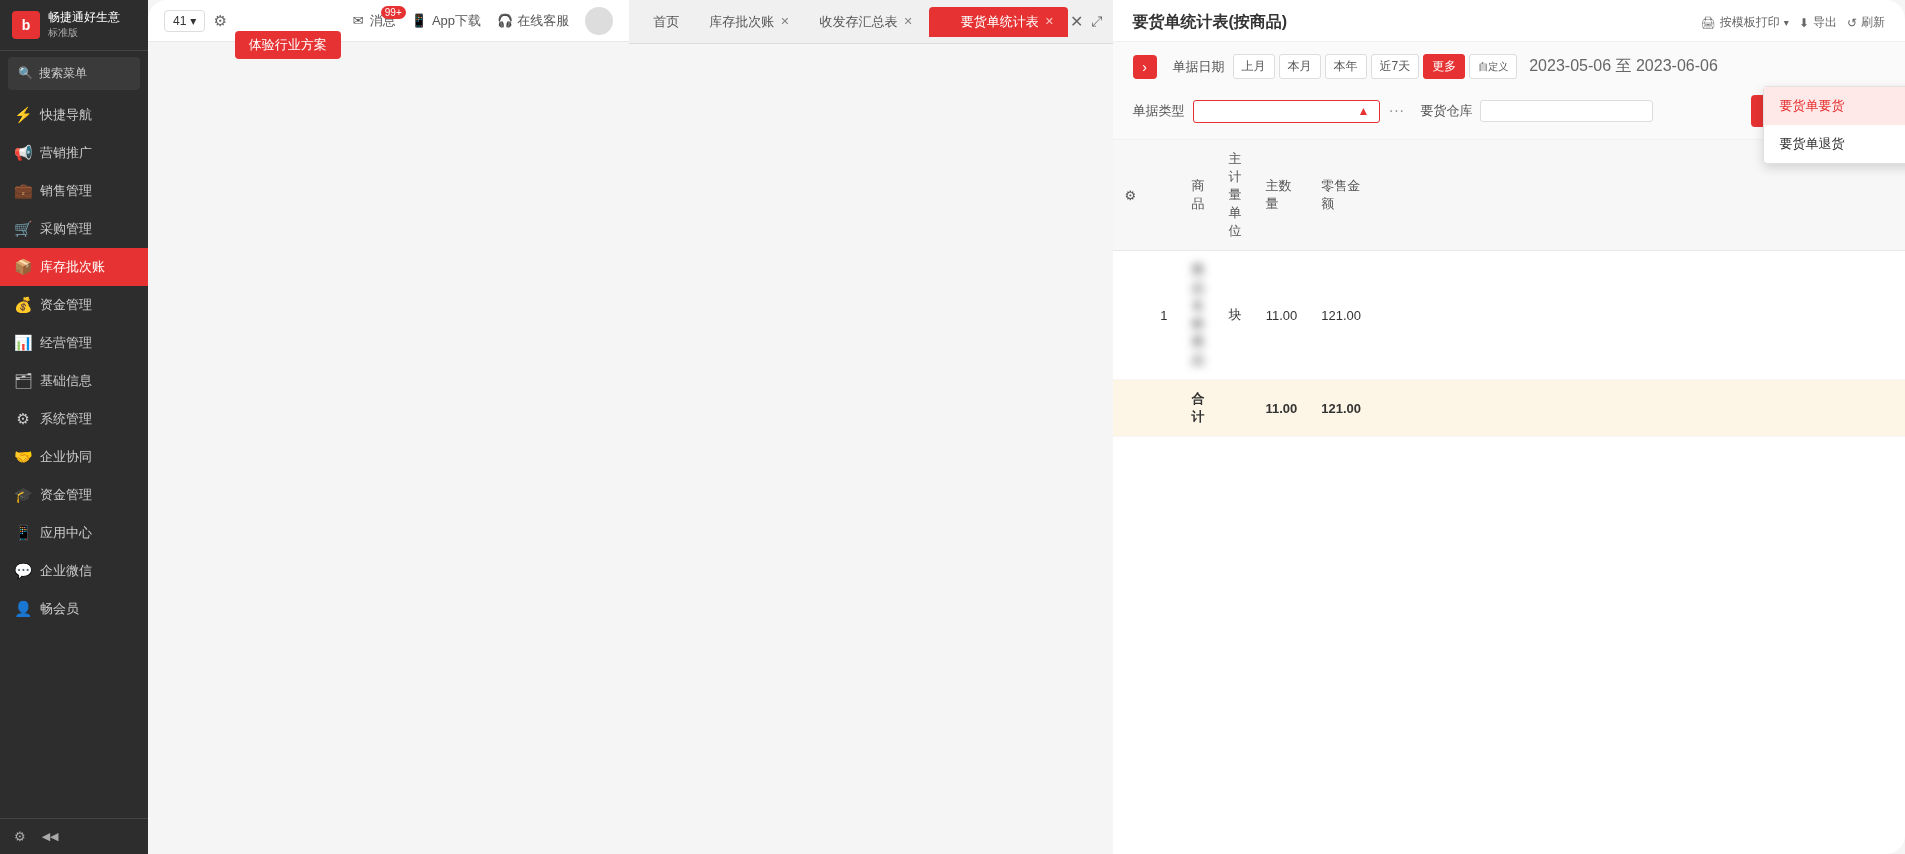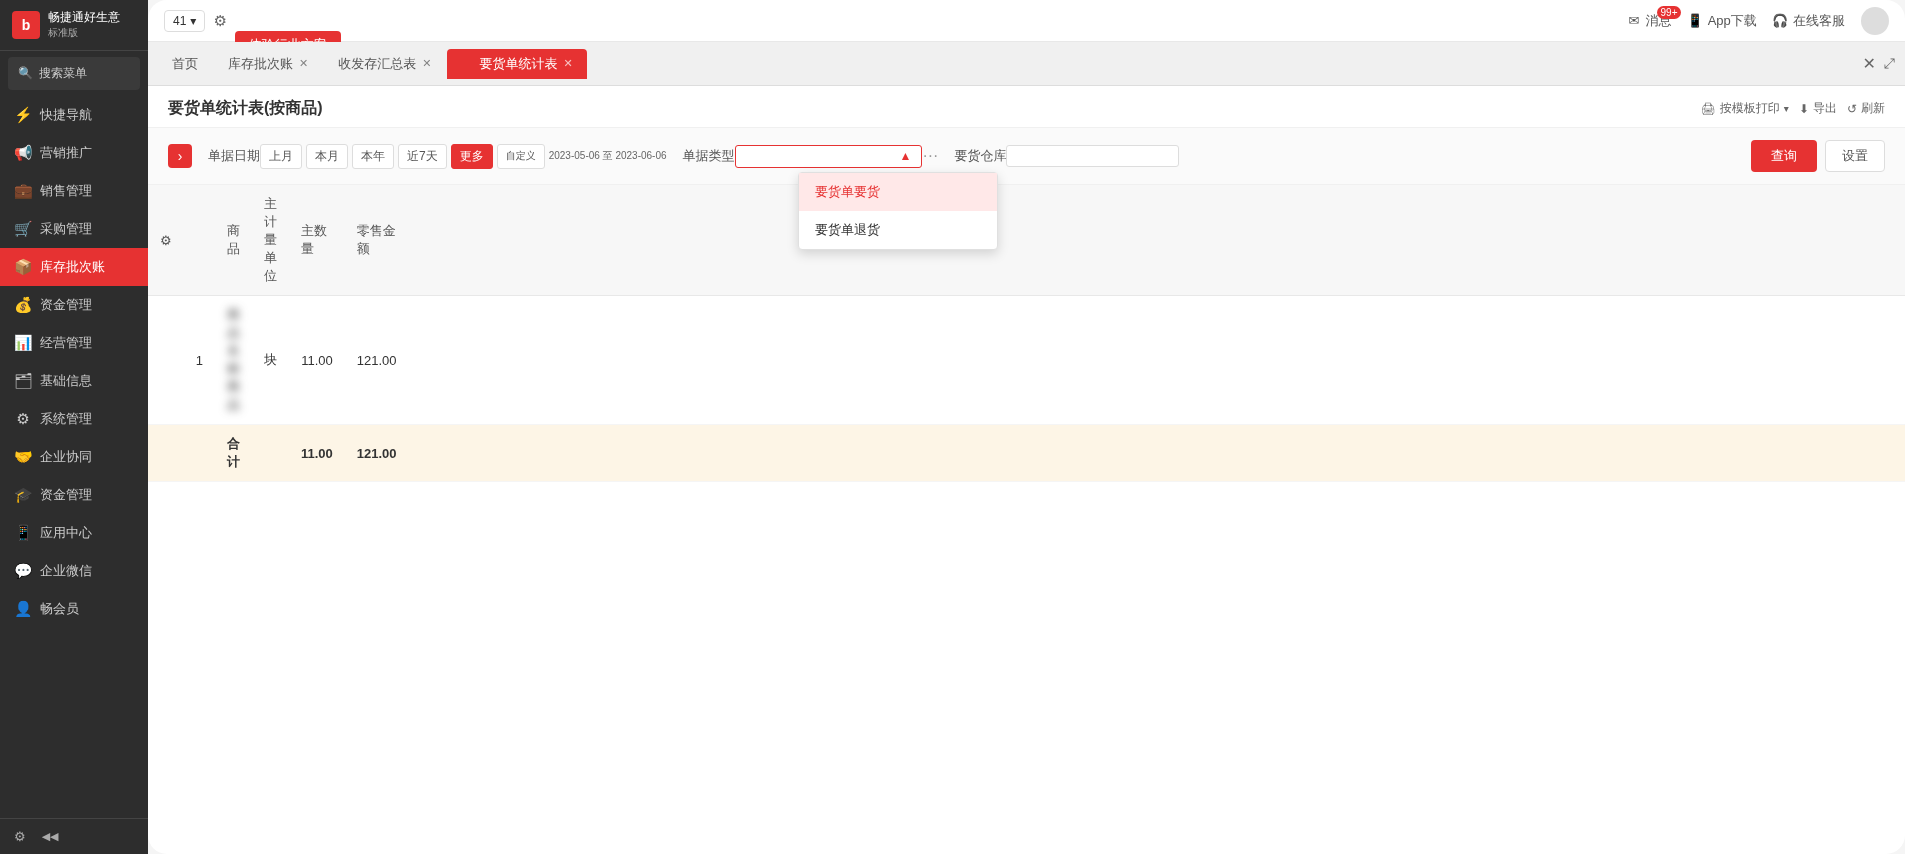--- a/index.html
+++ b/index.html
@@ -59,21 +59,21 @@
       padding: 10px 14px;
       display: flex; gap: 16px; align-items: center;
       border-top: 1px solid #444;
       color: #aaa;
     }
 
     
     .main-area {
       flex: 1;
       display: flex;
-      flex-direction: column;
+      flex-direction: row;
       height: 100%;
       overflow: hidden;
       border-radius: 19px;
     }
 
     
     .topbar {
       background: #fff;
       height: 42px;
       display: flex; align-items: center;
@@ -163,31 +163,31 @@
       border-bottom: 1px solid #f0f0f0;
       flex-wrap: wrap;
       position: relative;
     }
     .filter-toggle {
       width: 24px; height: 24px;
       background: #e63232; border-radius: 4px;
       display: flex; align-items: center; justify-content: center;
       color: #fff; cursor: pointer; font-size: 14px;
     }
-    .filter-group { display: flex; align-items: center; gap: 0; }
+    .filter-group { display: flex; align-items: center; gap: 8px; }
     .filter-label { color: #555; font-size: 13px; white-space: nowrap; }
     .date-btns { display: flex; gap: 4px; }
     .date-btn {
       padding: 3px 8px; font-size: 12px; cursor: pointer;
       border: 1px solid #ddd; border-radius: 3px; background: #fff; color: #555;
     }
     .date-btn.more {
       background: #e63232; color: #fff; border-color: #e63232;
     }
-    .date-range { font-size: 10px; color: #666; margin-left: 4px; }
+    .date-range { font-size: 16px; color: #666; margin-left: 4px; }
     .custom-btn {
       padding: 3px 8px; font-size: 10px; cursor: pointer;
       border: 1px solid #ddd; border-radius: 3px; background: #fff; color: #555;
     }
 
     .filter-dropdown {
       display: flex; align-items: center; gap: 4px;
       border: 1px solid #e63232; border-radius: 3px;
       padding: 3px 10px; min-width: 180px;
       background: #fff; cursor: pointer; position: relative;

